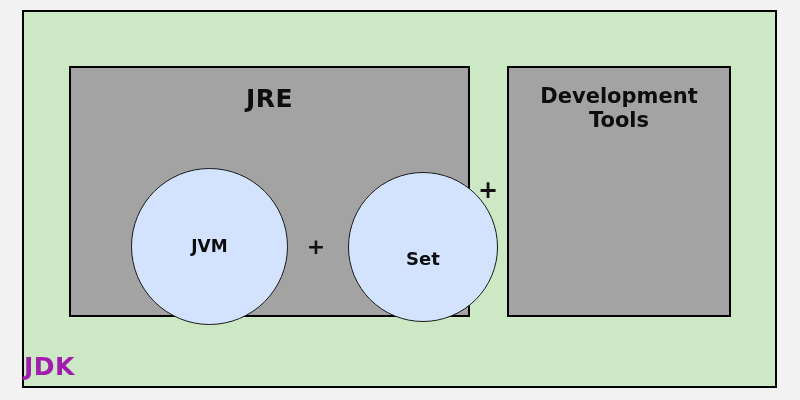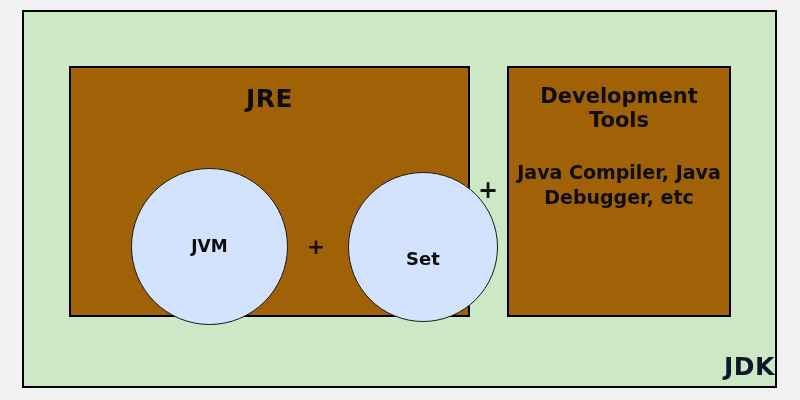--- a/index.html
+++ b/index.html
@@ -28,32 +28,32 @@
     height: 378px;
     box-sizing: border-box;
     background: #cce8c4;
     border: 2px solid #000000;
   }
   .jdk-label {
     position: absolute;
     left: 0;
     right: 0;
     top: 340px;
-    text-align: right;
+    text-align: left;
     font-size: 25px;
     font-weight: bold;
-    color: #0f172a;
+    color: #a21caf;
     letter-spacing: 0.5px;
   }
 
   
   .inner-box {
     position: absolute;
     box-sizing: border-box;
-    background: #a16207;
+    background: #a3a3a3;
     border: 2px solid #000000;
   }
   .jre-box {
     left: 45px;
     top: 54px;
     width: 401px;
     height: 251px;
   }
   .devtools-box {
     left: 483px;
@@ -165,22 +165,18 @@
           <br>
           <span>Set</span>
         </span>
       </div>
     </div>
 
     <div class="plus plus-outer">+</div>
 
     <div class="inner-box devtools-box">
       <div class="box-title devtools-title">Development Tools</div>
-      <div class="devtools-body">
-        <span>Java Compiler, Java</span><br>
-        <span>Debugger, etc</span>
-      </div>
     </div>
 
     <div class="jdk-label">JDK</div>
 
   </div>
 </div>
 
 </body></html>

